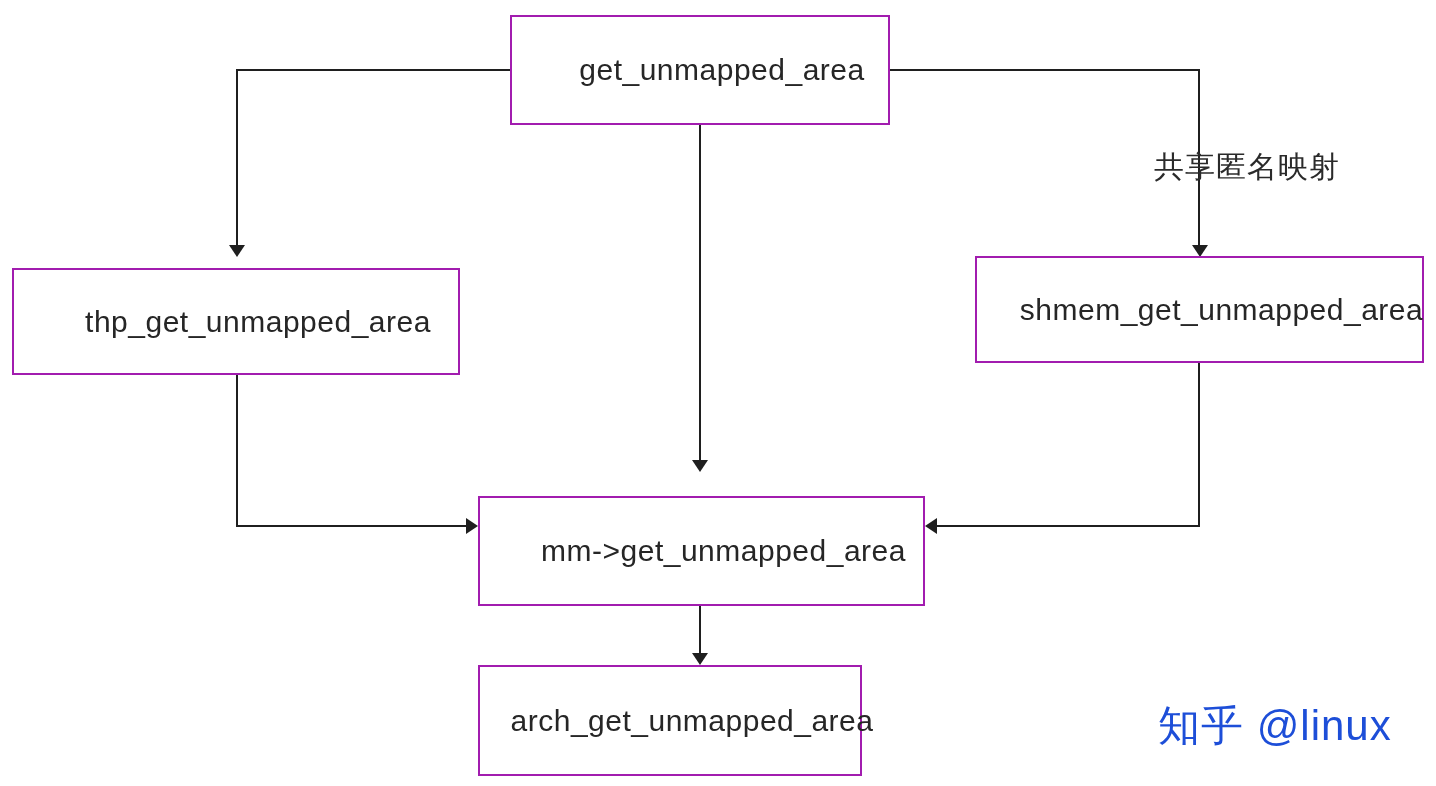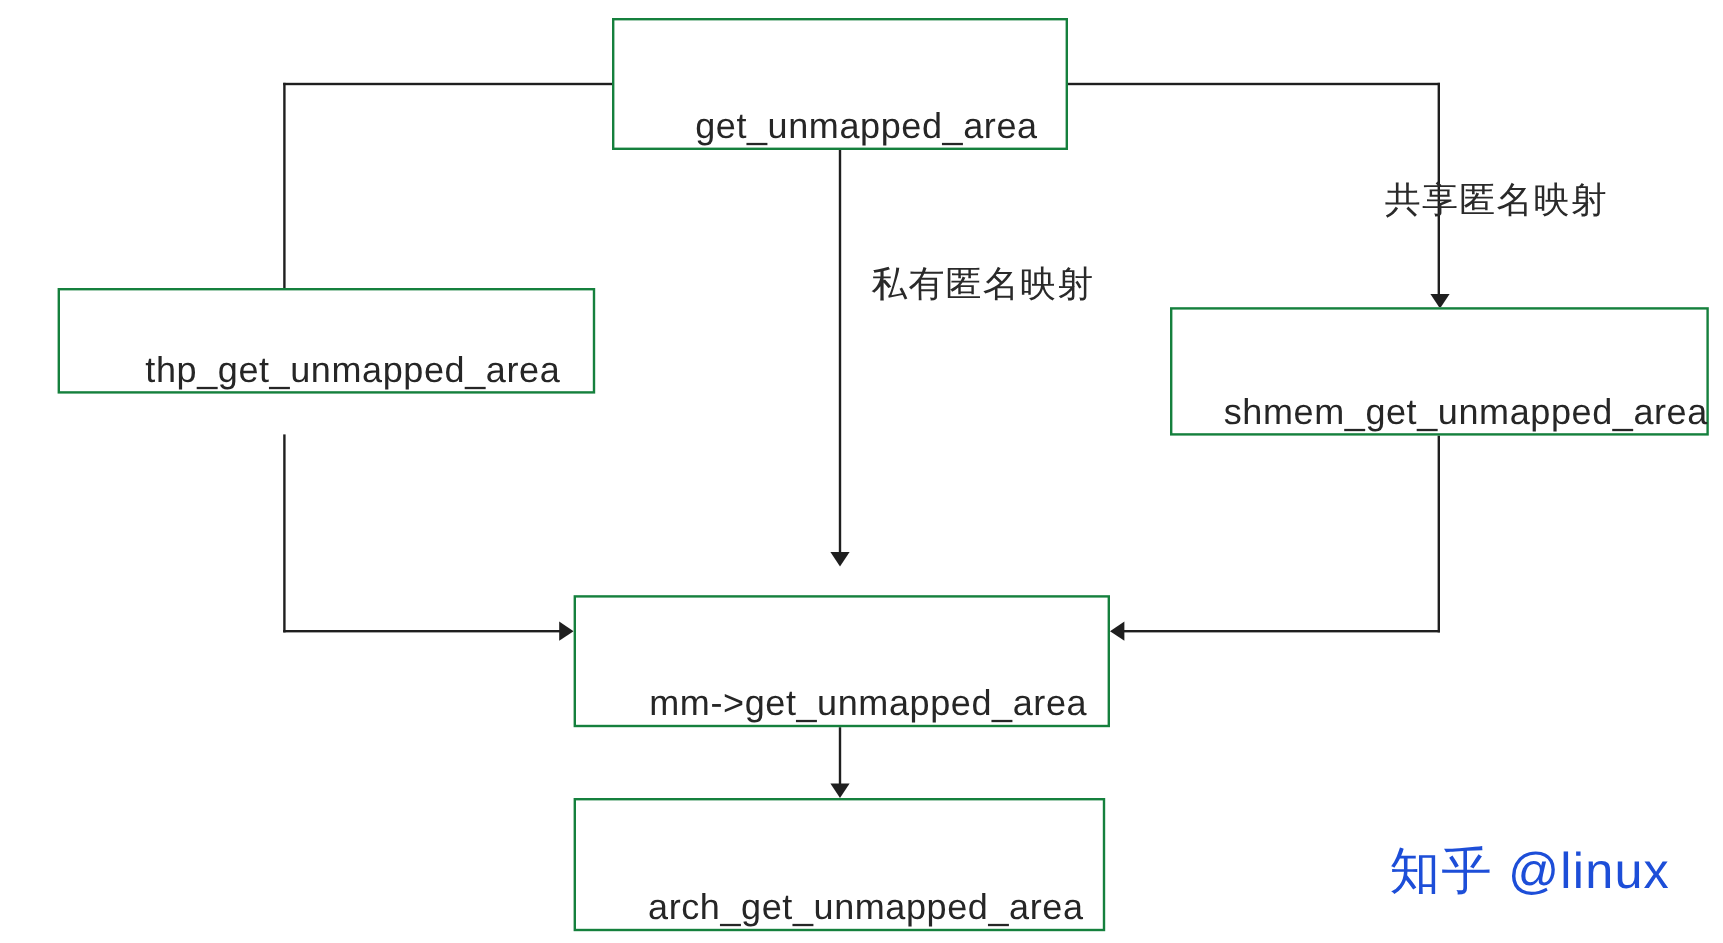--- a/index.html
+++ b/index.html
@@ -11,36 +11,36 @@
   .canvas {
     position: relative;
     width: 1436px;
     height: 786px;
     background: #ffffff;
     overflow: hidden;
   }
   
   .node {
     position: absolute;
-    border: 2px solid #15803d;
+    border: 2px solid #a21caf;
     background: #ffffff;
     display: flex;
-    align-items: flex-end;
+    align-items: center;
     justify-content: center;
     font-size: 30px;
     color: #262626;
     letter-spacing: 0.5px;
     box-sizing: border-box;
     padding-left: 44px;
   }
   .node-root  { left: 510px; top: 15px;  width: 380px; height: 110px; }
-  .node-thp   { left: 12px;  top: 240px; width: 448px; height: 88px; margin-left: 36px; }
+  .node-thp   { left: 12px;  top: 268px; width: 448px; height: 107px; }
   .node-shmem { left: 975px; top: 256px; width: 449px; height: 107px; }
   .node-mm    { left: 478px; top: 496px; width: 447px; height: 110px; }
-  .node-arch  { left: 478px; top: 665px; width: 443px; height: 111px; }
+  .node-arch  { left: 478px; top: 665px; width: 384px; height: 111px; }
 
   
   .line {
     position: absolute;
     background: #1f1f1f;
   }
   .h-root-left   { left: 236px; top: 69px;  width: 275px; height: 2px; }
   .v-root-left   { left: 236px; top: 69px;  width: 2px;   height: 179px; }
   .h-root-right  { left: 889px; top: 69px;  width: 311px; height: 2px; }
   .v-root-right  { left: 1198px;top: 69px;  width: 2px;   height: 179px; }
@@ -119,21 +119,20 @@
   <div class="line h-shmem-left"></div>
   <div class="line v-mm-down"></div>
 
   <div class="arrow arrow-down  a-thp"></div>
   <div class="arrow arrow-down  a-shmem"></div>
   <div class="arrow arrow-down  a-mm-top"></div>
   <div class="arrow arrow-right a-mm-left"></div>
   <div class="arrow arrow-left  a-mm-right"></div>
   <div class="arrow arrow-down  a-arch"></div>
 
-  <div class="edge-label label-private">私有匿名映射</div>
   <div class="edge-label label-shared">共享匿名映射</div>
 
   <div class="node node-root">
     <span>get_unmapped_area</span>
   </div>
   <div class="node node-thp">
     <span>thp_get_unmapped_area</span>
   </div>
   <div class="node node-shmem">
     <span>shmem_get_unmapped_area</span>

